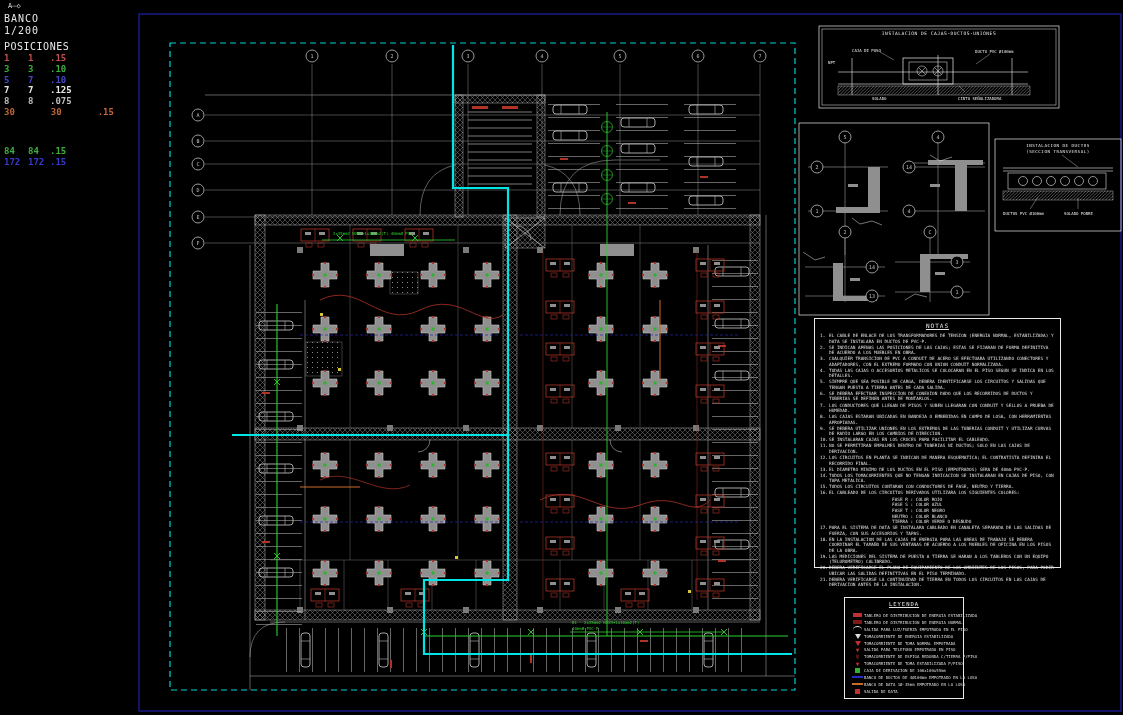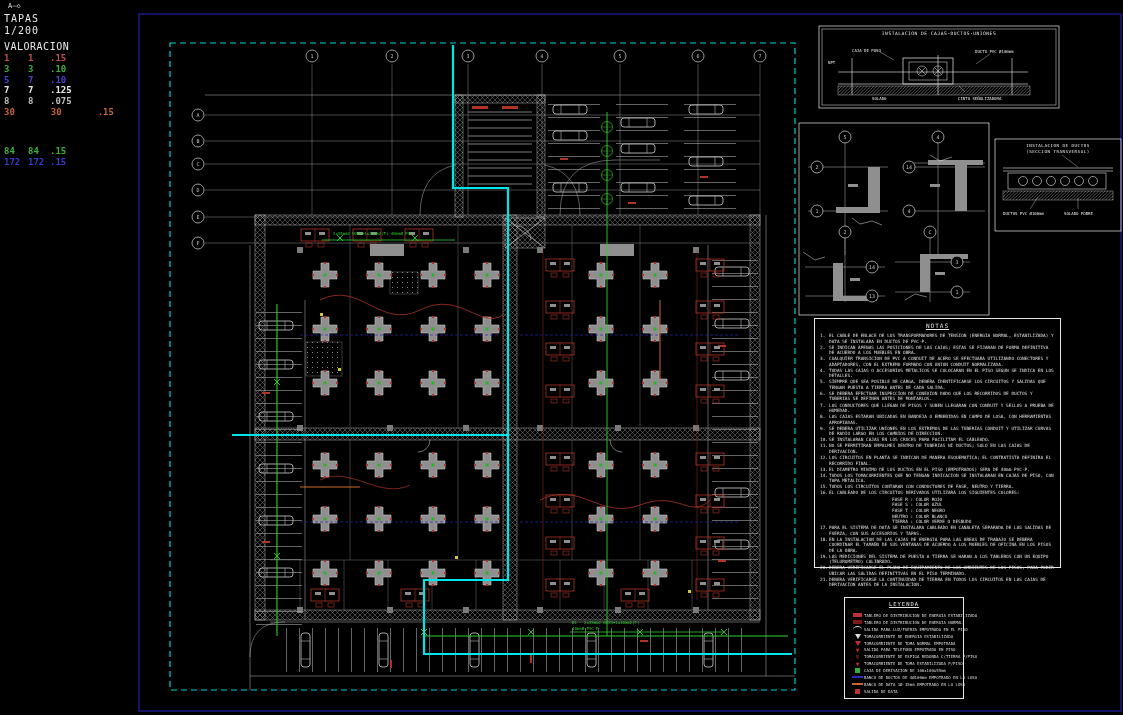--- a/index.html
+++ b/index.html
@@ -406,23 +406,23 @@
 
       <path d="M930,227 V302 M895,262 H970 M895,292 H970"></path>
       <rect x="920" y="258" width="10" height="34" fill="#8f8f8f" stroke="none"></rect>
       <rect x="920" y="254" width="48" height="5" fill="#8f8f8f" stroke="none"></rect>
       <rect x="935" y="272" width="10" height="3" fill="#8f8f8f" stroke="none"></rect>
       <path d="M905,300 l10,-6 l12,3" stroke="#e8e8e8" stroke-width="0.5"></path>
     </g>
   </svg>
 
   <div class="abs" id="sheetcode">A—◇</div>
-  <div class="abs" id="escala-label">TAPAS</div>
+  <div class="abs" id="escala-label">BANCO</div>
   <div class="abs" id="escala-value">1/200</div>
-  <div class="abs" id="valoracion-label">VALORACION</div>
+  <div class="abs" id="valoracion-label">POSICIONES</div>
   <div class="abs" id="valoracion-rows">
       <div class="vrow" style="color: rgb(192, 80, 80);">
         <span>1</span>
         <span>1</span>
         <span>.15</span>
       </div>
       <div class="vrow" style="color: rgb(63, 174, 63);">
         <span>3</span>
         <span>3</span>
         <span>.10</span>

